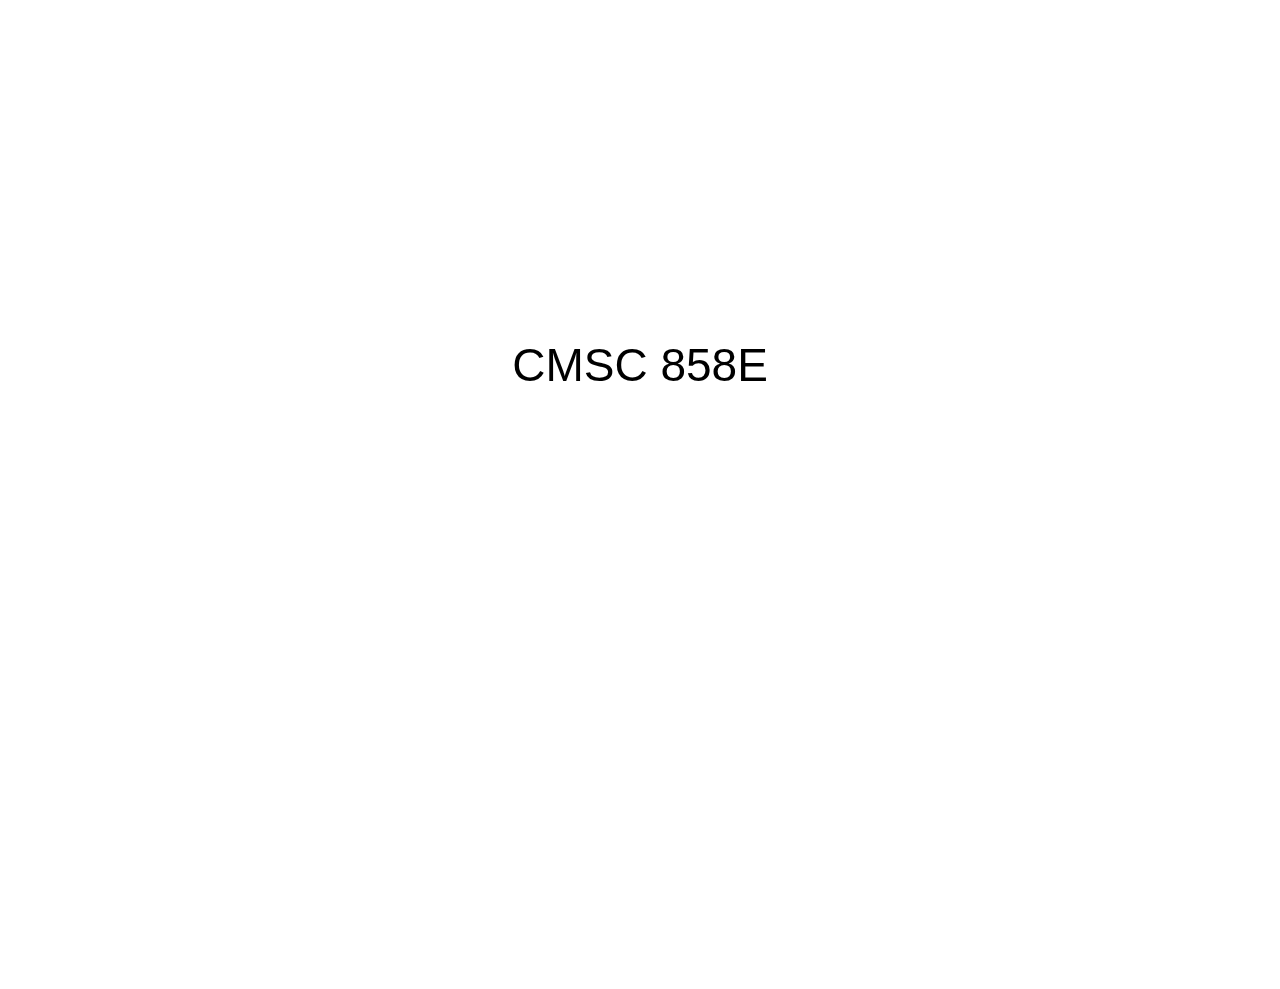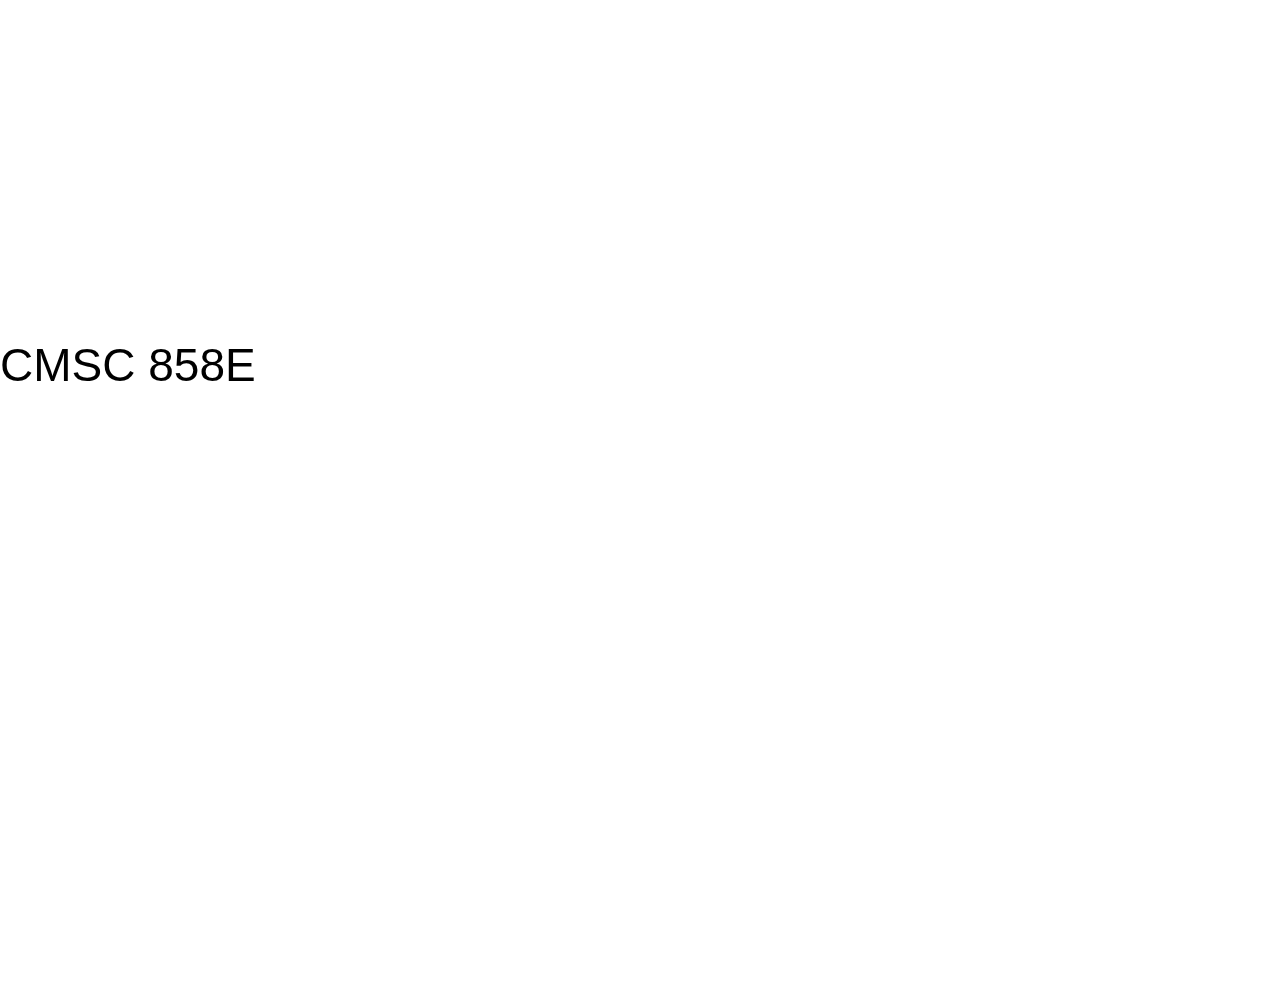--- a/index.html
+++ b/index.html
@@ -17,21 +17,21 @@
     position: relative;
     width: 1280px;
     height: 989px;
     background: #ffffff;
   }
   .title-block {
     position: absolute;
     left: 0;
     top: 341px;
     width: 1280px;
-    text-align: left;
+    text-align: center;
     color: #000000;
     font-size: 46px;
     line-height: 49px;
     font-weight: 400;
     letter-spacing: 0px;
   }
   .title-line {
     display: block;
     white-space: pre;
   }

